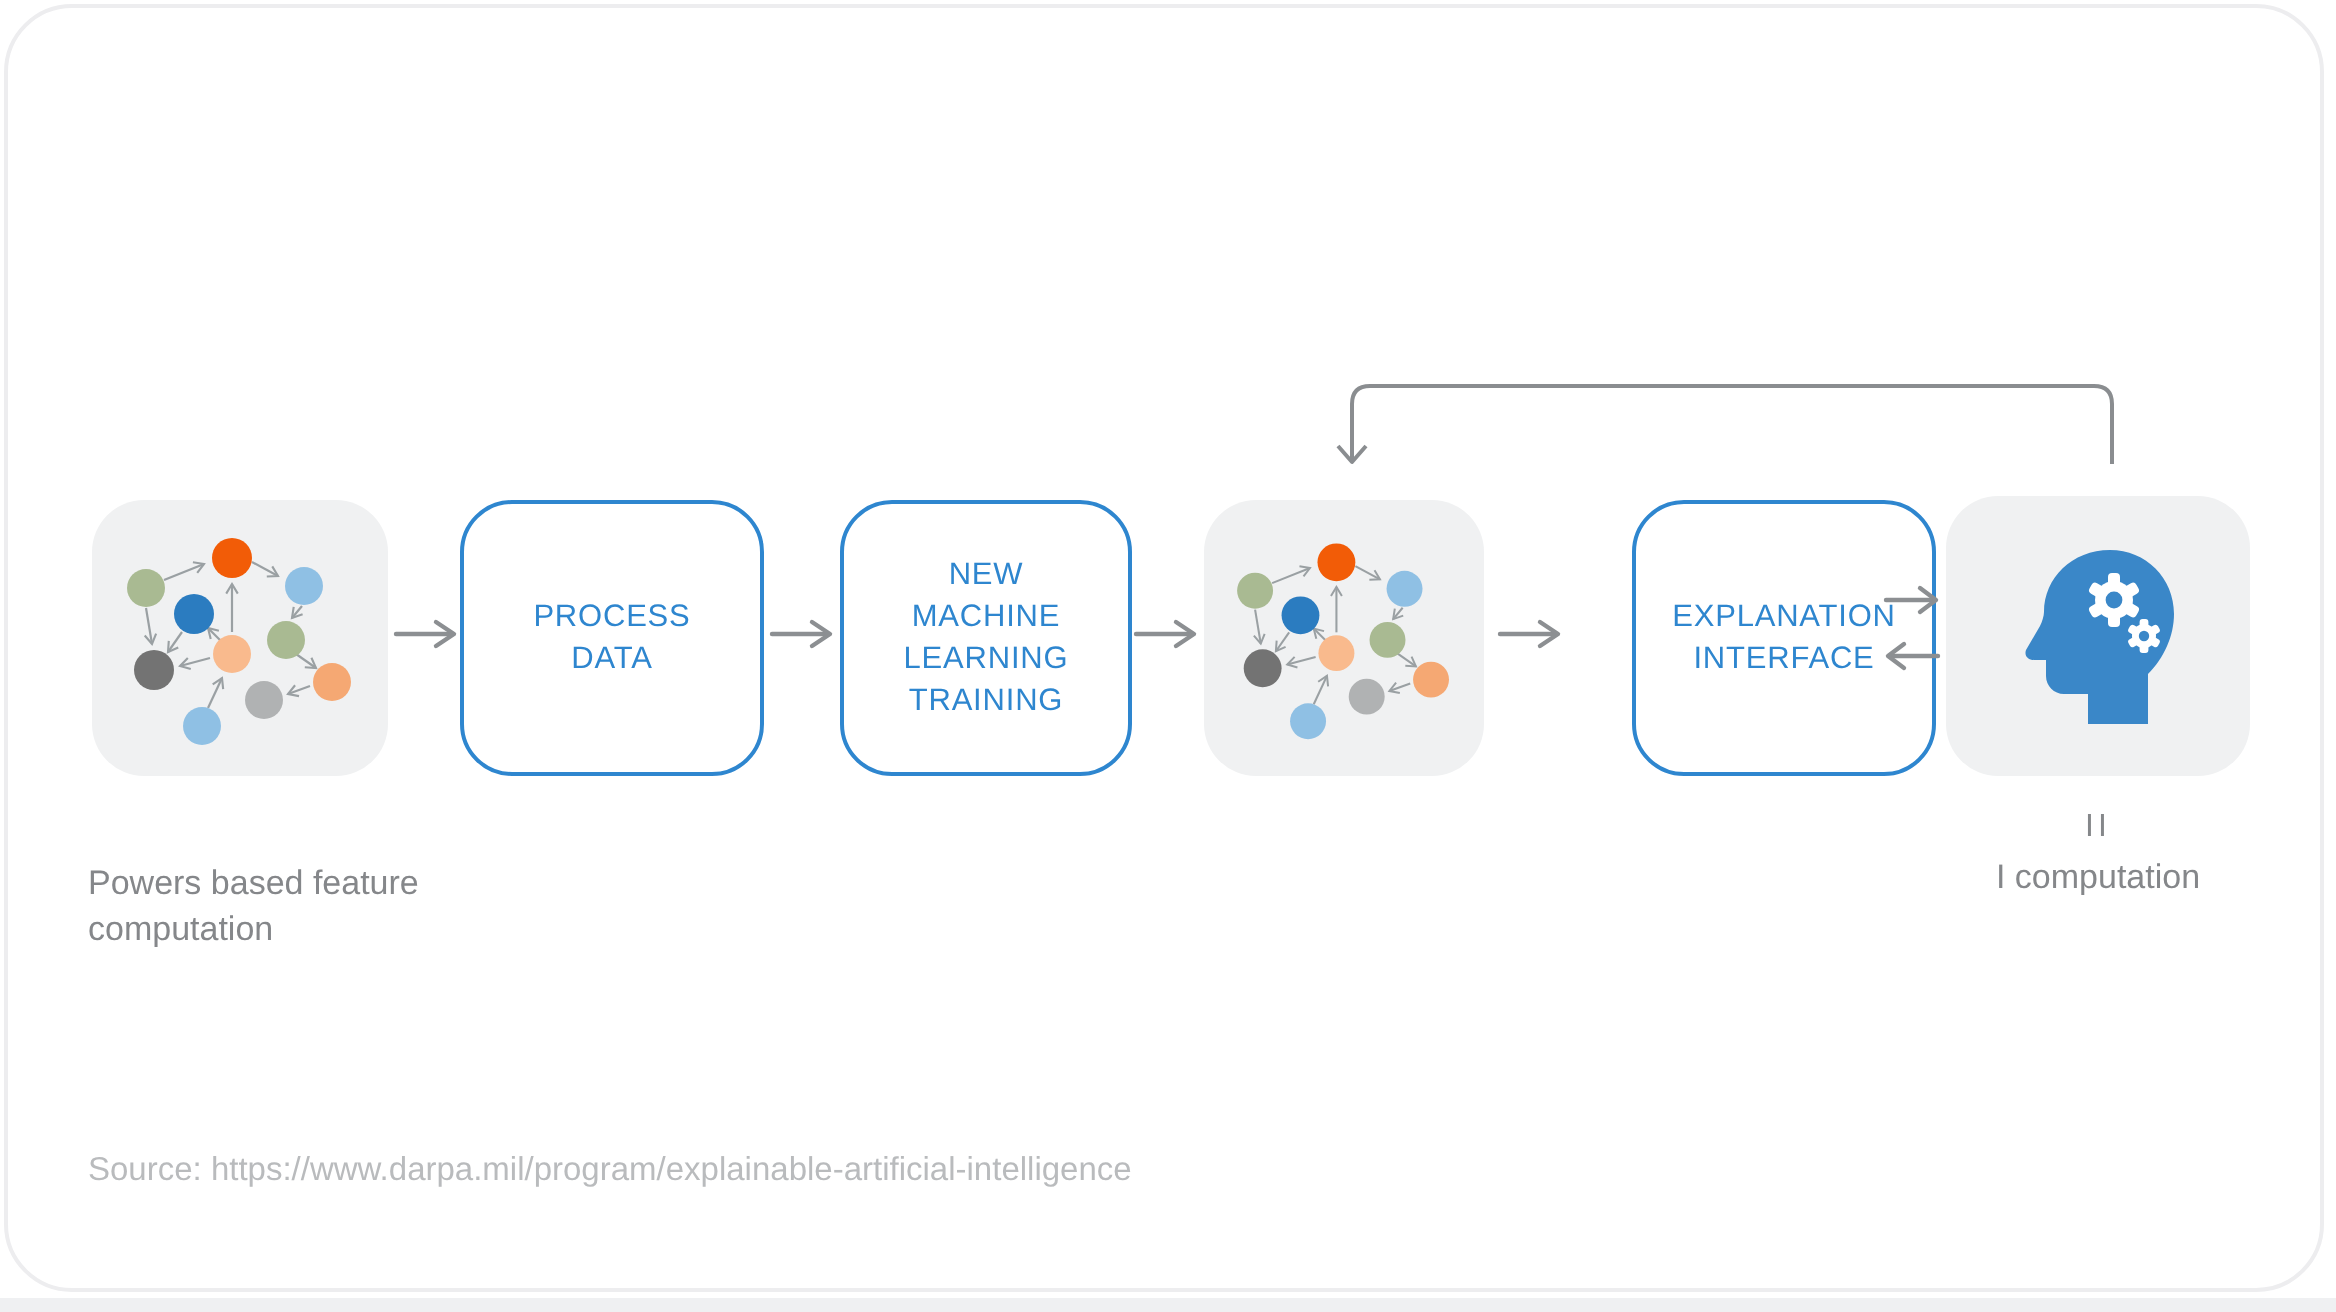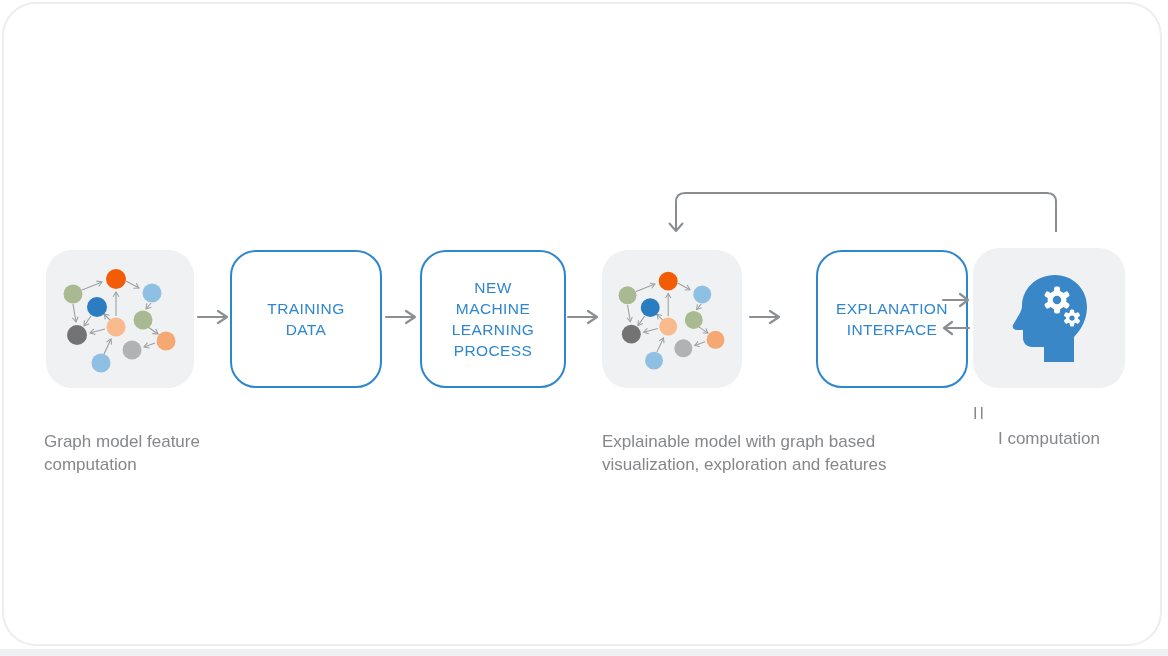--- a/index.html
+++ b/index.html
@@ -29,21 +29,21 @@
   .n-green{fill:var(--c-node_green,#a9ba92);} .n-blue{fill:var(--c-node_blue,#2b7cc0);}
   .n-peach{fill:var(--c-node_peach,#f9ba8d);} .n-peachd{fill:var(--c-node_peach_dark,#f5a873);}
   .n-dgray{fill:var(--c-node_dark_gray,#737373);} .n-gray{fill:var(--c-node_gray,#b0b2b3);}
   .head-fill{fill:var(--c-head_blue,#3a87c8);}
   .gear-white{fill:#ffffff;}
   .task-label{position:absolute;left:780px;top:161px;width:160px;text-align:center;
         font-size:18px;color:var(--c-bracket_gray,#8a8d90);}
   .caption{position:absolute;font-size:17px;line-height:23px;color:var(--c-caption_text,#85878a);}
   .cap-1{left:44px;top:430px;width:250px;}
   .cap-2{left:602px;top:430px;width:320px;}
-  .equals-mark{position:absolute;left:973px;top:405px;width:152px;
+  .equals-mark{position:absolute;left:973px;top:405px;width:152px;text-align:center;
         font-size:16px;letter-spacing:2px;color:var(--c-caption_text,#85878a);}
   .i-understand{position:absolute;left:973px;top:429px;width:152px;text-align:center;
         font-size:17px;color:var(--c-caption_text,#85878a);}
   .source-line{position:absolute;left:44px;top:576px;font-size:16.5px;color:var(--c-source_text,#b9bbbd);}
 </style>
 </head>
 <body>
 
 <div class="canvas">
   <div class="bottom-band"></div>
@@ -87,30 +87,30 @@
       <circle class="n-lblue" cx="55" cy="113" r="9.5"></circle>
     </svg>
   </div>
 
   <svg class="flow-arrow" style="left:196px;top:309px;" width="34" height="16" viewBox="0 0 34 16">
     <line class="arrow-stroke" x1="2" y1="8" x2="30" y2="8"></line>
     <polyline class="arrow-stroke" points="22,2 31,8 22,14"></polyline>
   </svg>
 
   <div class="fbox box-1">
-    <div class="lbl">TRAINING DATA</div>
+    <div class="lbl">PROCESS DATA</div>
   </div>
 
   <svg class="flow-arrow" style="left:384px;top:309px;" width="34" height="16" viewBox="0 0 34 16">
     <line class="arrow-stroke" x1="2" y1="8" x2="30" y2="8"></line>
     <polyline class="arrow-stroke" points="22,2 31,8 22,14"></polyline>
   </svg>
 
   <div class="fbox box-2">
-    <div class="lbl">NEW MACHINE LEARNING PROCESS</div>
+    <div class="lbl">NEW MACHINE LEARNING TRAINING</div>
   </div>
 
   <svg class="flow-arrow" style="left:566px;top:309px;" width="34" height="16" viewBox="0 0 34 16">
     <line class="arrow-stroke" x1="2" y1="8" x2="30" y2="8"></line>
     <polyline class="arrow-stroke" points="22,2 31,8 22,14"></polyline>
   </svg>
 
   <div class="tile tile-2">
     <svg width="140" height="138" viewBox="0 0 148 138">
       <defs>
@@ -175,18 +175,18 @@
       <g transform="translate(71,48)">
         <rect class="gear-white" x="-2.2" y="-8.5" width="4.4" height="17" rx="1.5"></rect>
         <rect class="gear-white" x="-2.2" y="-8.5" width="4.4" height="17" rx="1.5" transform="rotate(60)"></rect>
         <rect class="gear-white" x="-2.2" y="-8.5" width="4.4" height="17" rx="1.5" transform="rotate(120)"></rect>
         <circle class="gear-white" r="6"></circle>
         <circle class="head-fill" r="2.6"></circle>
       </g>
     </svg>
   </div>
 
-  <div class="caption cap-1">Graph model feature computation</div>
-  <div class="caption cap-2">Explainable model with graph based visualization, exploration and features</div>
+  <div class="caption cap-1">Powers based feature computation</div>
   <div class="equals-mark">II</div>
   <div class="i-understand">I computation</div>
 
+  <div class="source-line">Source: https://www.darpa.mil/program/explainable-artificial-intelligence</div>
 </div>
 
 </body></html>

